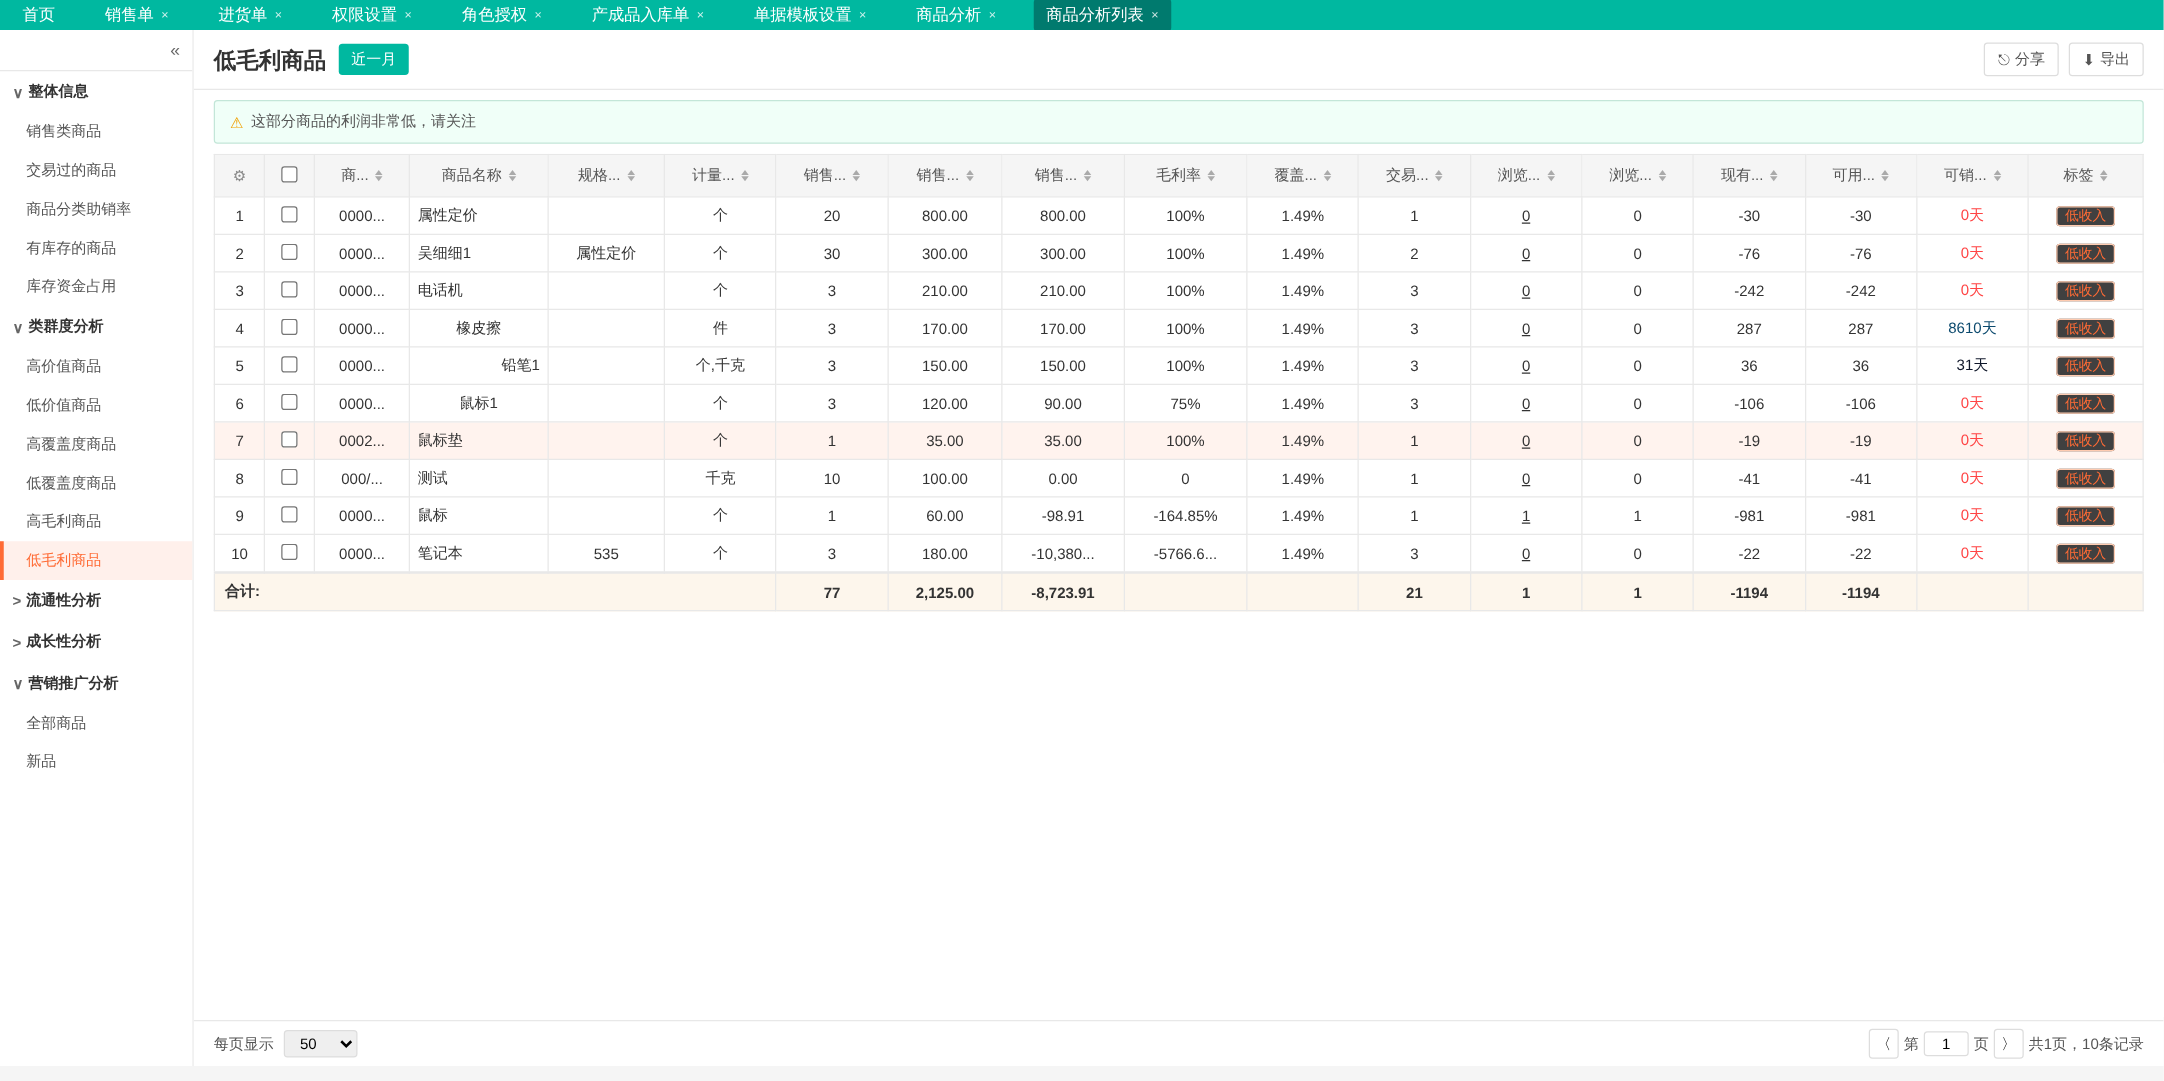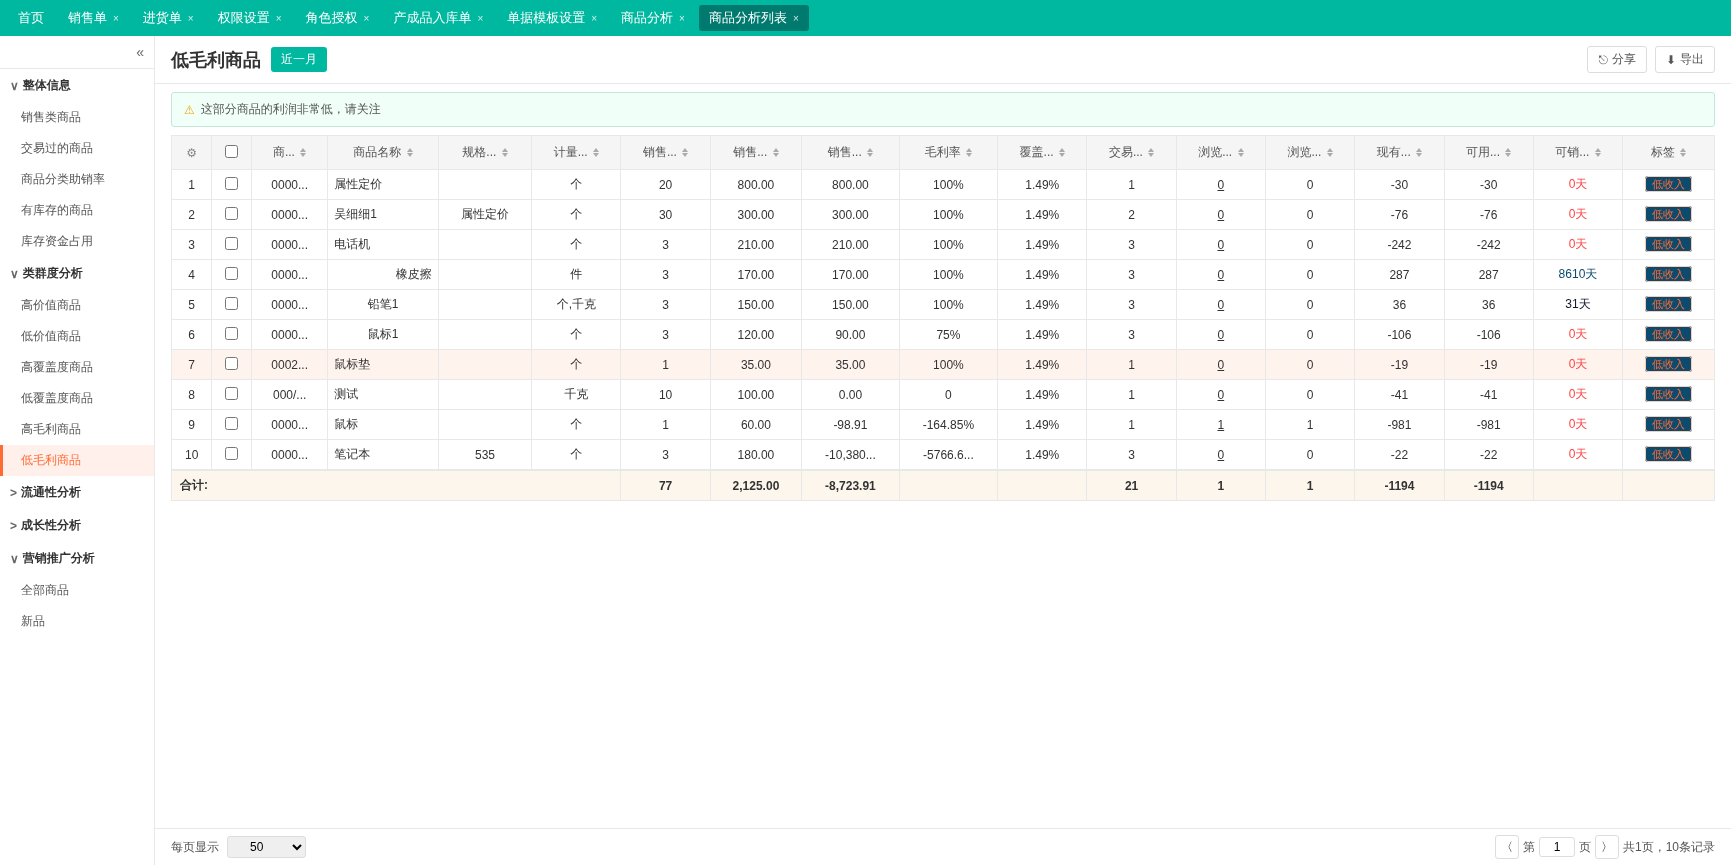--- a/index.html
+++ b/index.html
@@ -3,23 +3,23 @@
   <meta charset="utf-8">
   <style>
     * { box-sizing: border-box; margin: 0; padding: 0; }
     body { font-family: 'Microsoft YaHei', Arial, sans-serif; font-size: 12px; background: #f5f5f5; color: #333; }
     
     
     .top-nav {
       background: #00b8a0;
       display: flex;
       align-items: center;
-      height: 36px;
+      height: 24px;
       padding: 0 8px;
-      gap: 4px;
+      gap: 20px;
     }
     .nav-item {
       color: white;
       padding: 4px 10px;
       cursor: pointer;
       border-radius: 3px;
       font-size: 13px;
       white-space: nowrap;
       display: flex;
       align-items: center;
@@ -195,21 +195,21 @@
     
     td {
       padding: 6px 6px;
       border: 1px solid #e8e8e8;
       text-align: center;
       white-space: nowrap;
     }
     tbody tr.highlighted { background: #fff3ee; }
     
     .tag-badge {
-      background: #0c4a6e;
+      background: #404040;
       color: #ff6b35;
       border: 1px solid #ffcbb0;
       padding: 1px 6px;
       border-radius: 3px;
       font-size: 11px;
     }
     
     .link-underline {
       text-decoration: underline;
       color: #333;
@@ -232,21 +232,21 @@
       align-items: center;
       padding: 6px 16px;
       border-top: 1px solid #e8e8e8;
       background: white;
       gap: 8px;
       font-size: 12px;
       color: #555;
     }
     .page-size-select {
       border: 1px solid #ddd;
-      padding: 2px 18px;
+      padding: 2px 8px;
       border-radius: 3px;
       font-size: 12px;
     }
     .pagination {
       display: flex;
       align-items: center;
       gap: 4px;
       margin-left: auto;
     }
     .page-btn {
@@ -492,41 +492,41 @@
     <td>0</td>
     <td>-242</td>
     <td>-242</td>
     <td style="color:#ff4444">0天</td>
     <td><span class="tag-badge">低收入</span></td>
   </tr>
               <tr>
     <td>4</td>
     <td><input type="checkbox" style=""></td>
     <td>0000...</td>
-    <td style="text-align:right;">橡皮擦</td>
+    <td style="text-align:center;">橡皮擦</td>
     <td></td>
     <td>件</td>
     <td>3</td>
     <td>170.00</td>
     <td>170.00</td>
     <td>100%</td>
     <td>1.49%</td>
     <td>3</td>
     <td><span class="link-underline">0</span></td>
     <td>0</td>
     <td>287</td>
     <td>287</td>
     <td style="color:#0c4a6e">8610天</td>
     <td><span class="tag-badge">低收入</span></td>
   </tr>
               <tr>
     <td>5</td>
     <td><input type="checkbox" style=""></td>
     <td>0000...</td>
-    <td style="text-align:center;margin-top:16px;">铅笔1</td>
+    <td style="text-align:right;margin-top:16px;">铅笔1</td>
     <td></td>
     <td>个,千克</td>
     <td>3</td>
     <td>150.00</td>
     <td>150.00</td>
     <td>100%</td>
     <td>1.49%</td>
     <td>3</td>
     <td><span class="link-underline">0</span></td>
     <td>0</td>

